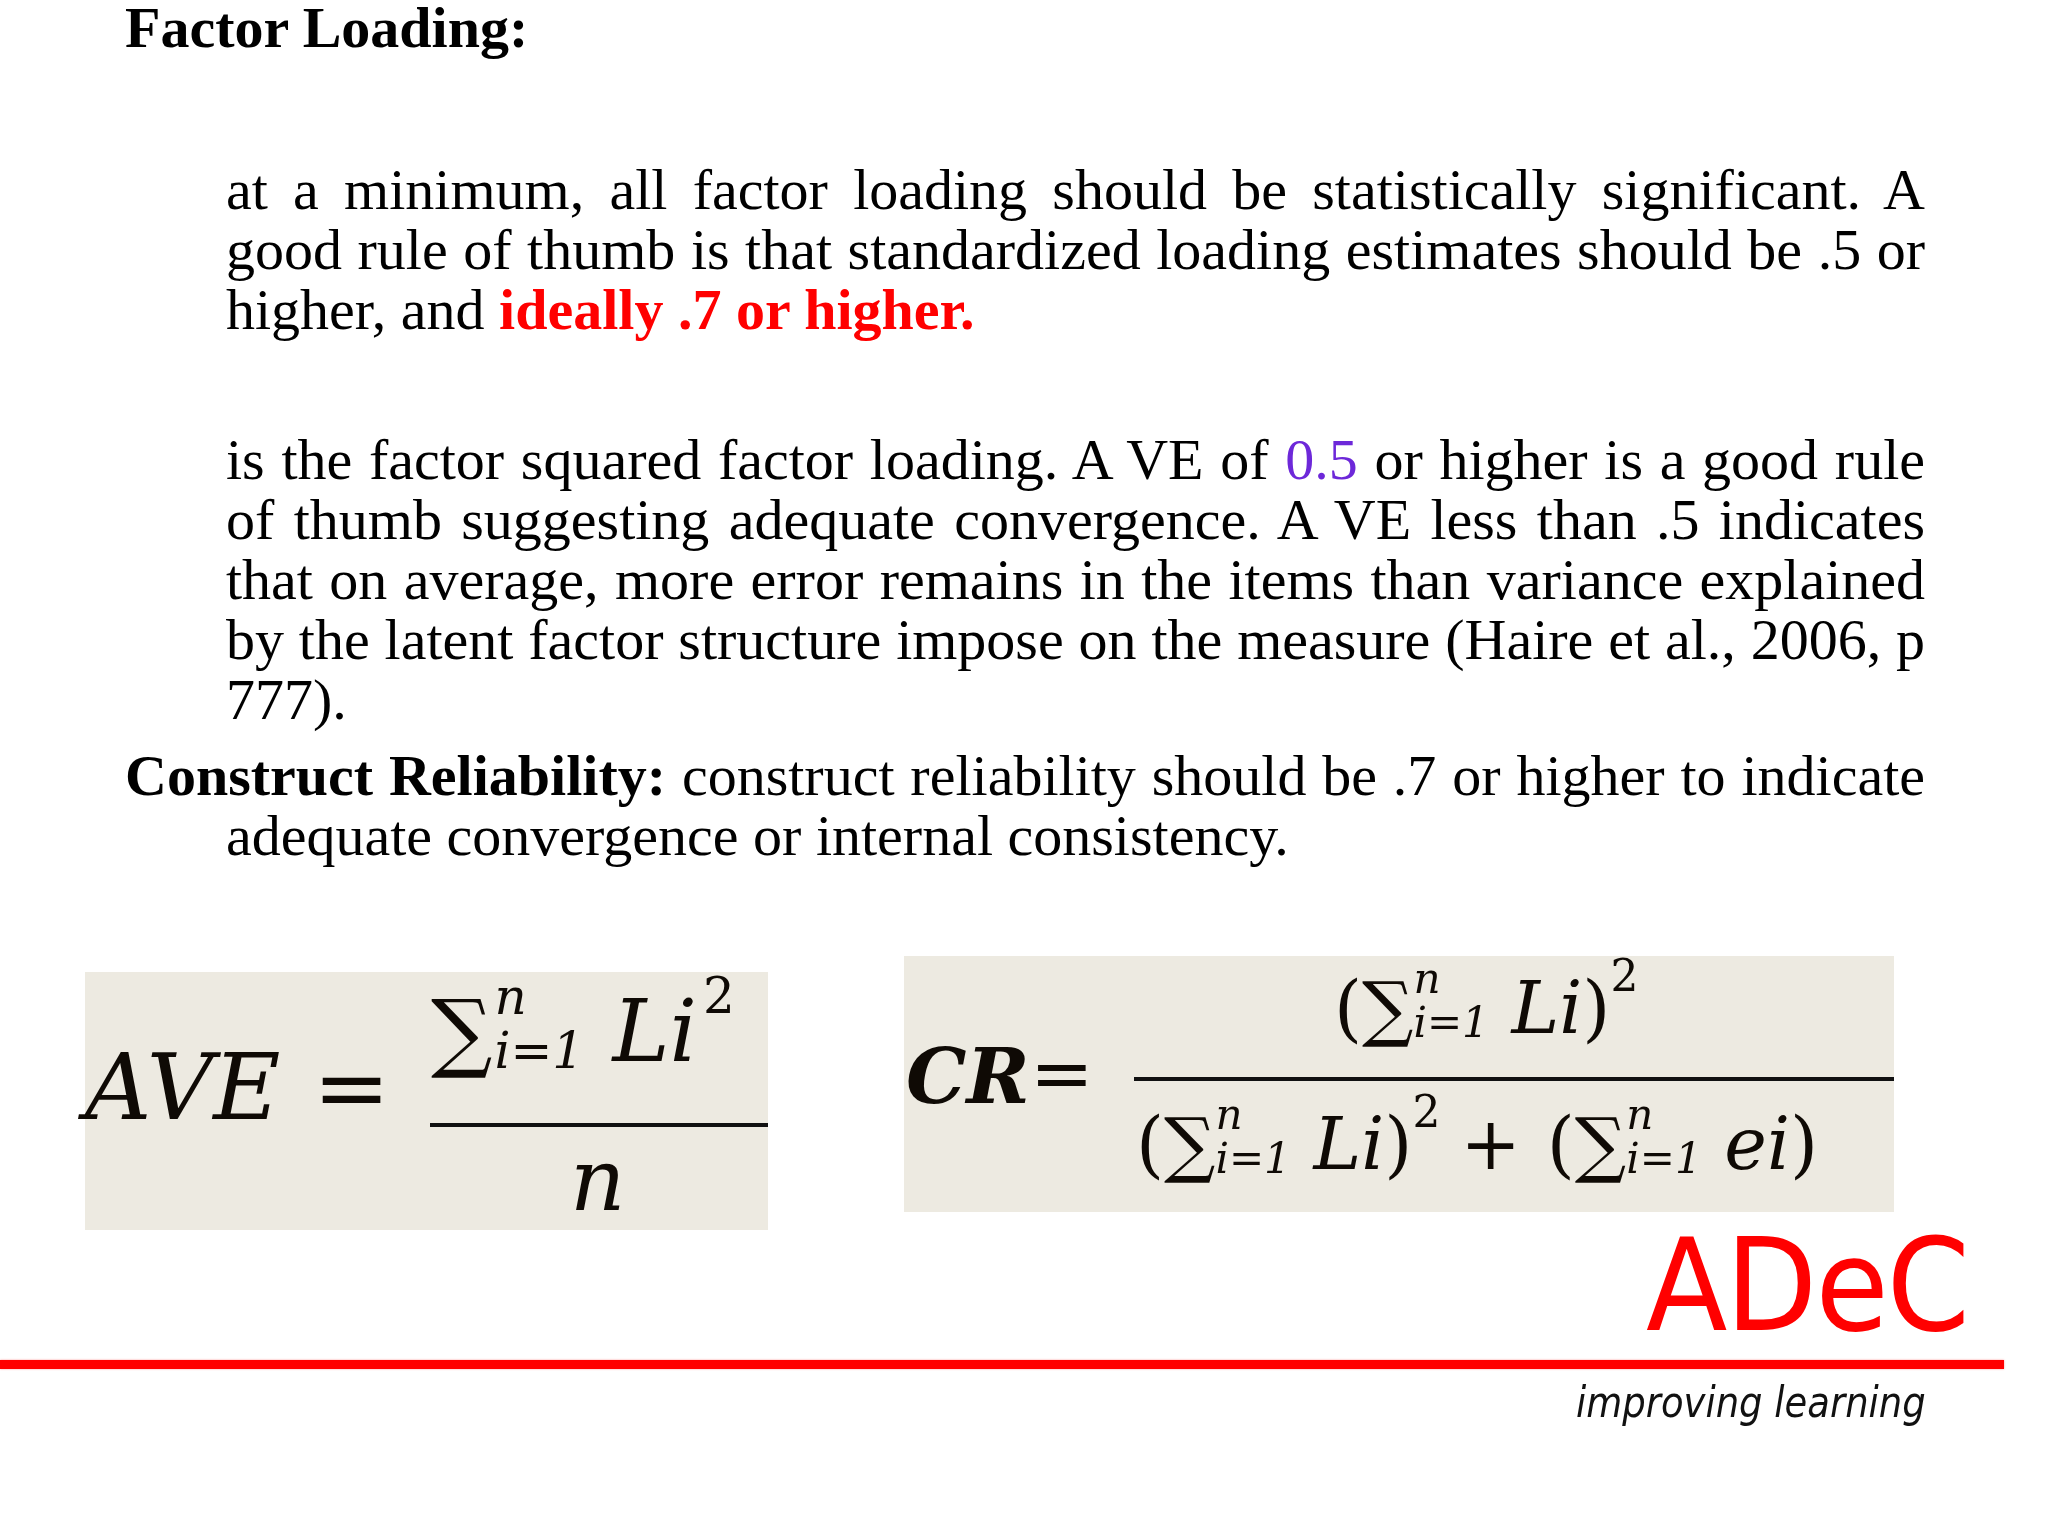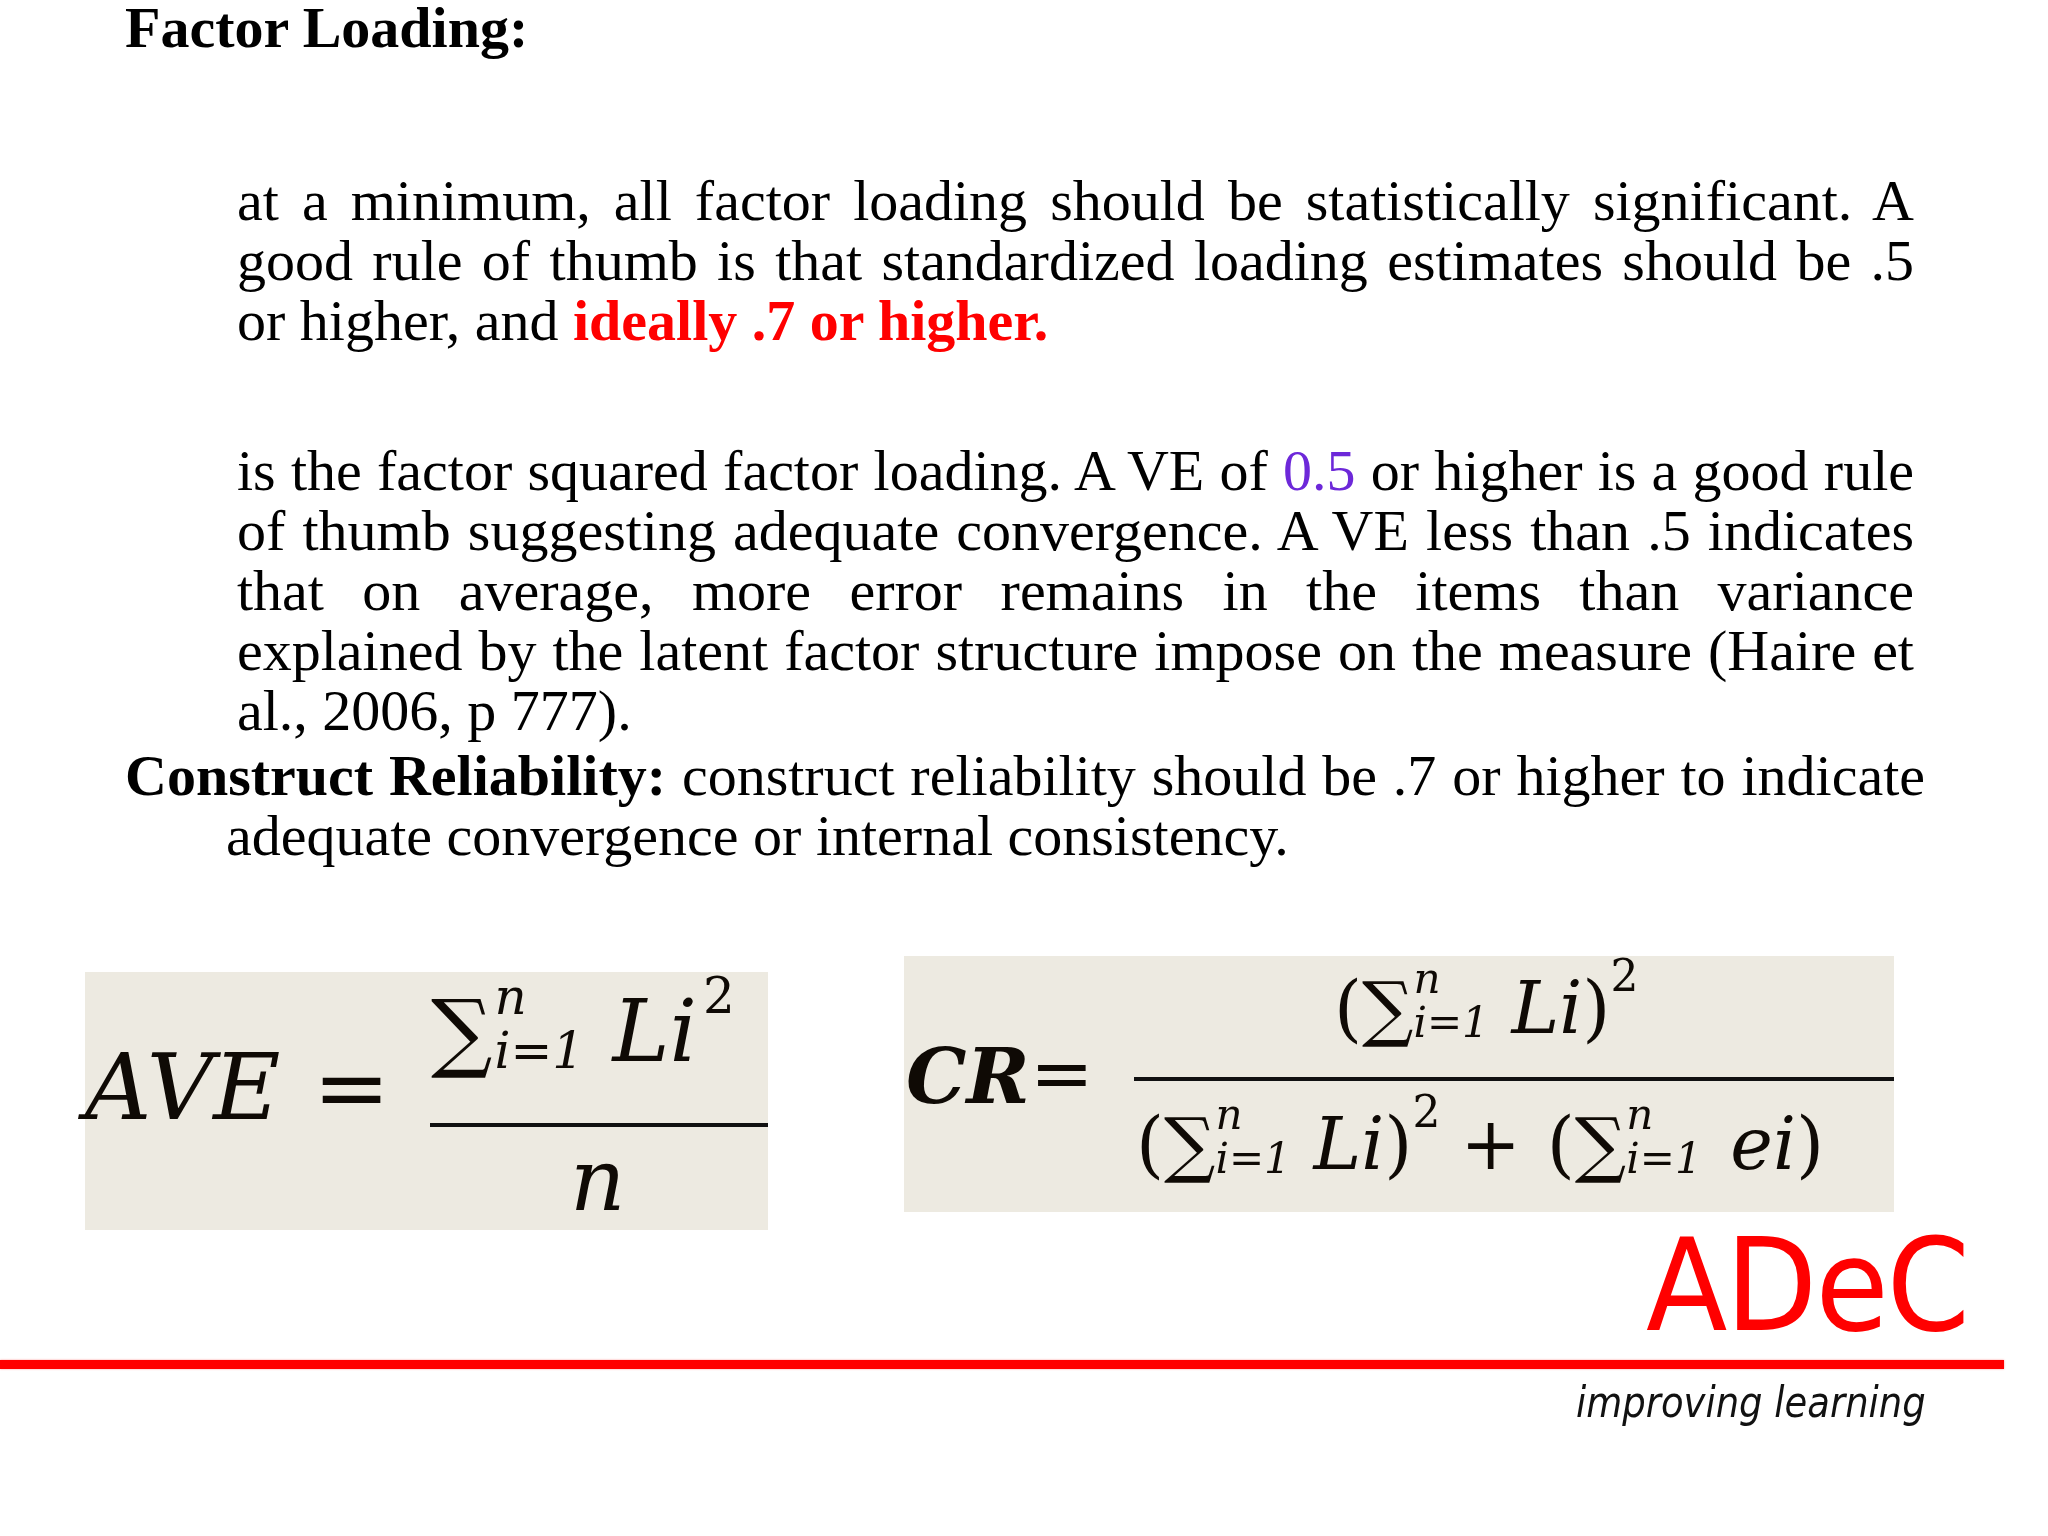--- a/index.html
+++ b/index.html
@@ -18,21 +18,21 @@
     width: 1800px;
     font-size: 58px;
     line-height: 60px;
   }
   .heading {
     font-weight: bold;
     margin: 0;
     white-space: nowrap;
   }
   .para {
-    margin: 11px;
+    margin: 0;
     padding-left: 101px;
     text-align: justify;
     text-align-last: left;
   }
   .hang {
     margin: 0;
     padding-left: 101px;
     text-indent: -101px;
     text-align: justify;
   }
@@ -137,20 +137,20 @@
 
     <div class="frac-line" style="left:230px; top:121px; width:760px;"></div>
 
     <div class="fx" style="left:232px; top:138px; font-size:72px; line-height:100px;">
       <span class="upright">(</span><span class="sigma">∑</span><span style="position:relative; display:inline-block; width:92px; height:100px; vertical-align:top;">
         <span style="position:absolute; left:0; top:0; font-size:42px; line-height:42px;">n</span>
         <span style="position:absolute; left:0; top:44px; font-size:42px; line-height:42px;">i=1</span>
       </span><span style="margin-left:6px;">Li</span><span class="upright">)</span><span class="upright" style="position:relative; top:-42px; font-size:44px;">2</span><span class="upright" style="margin:0 26px 0 20px;">+</span><span class="upright">(</span><span class="sigma">∑</span><span style="position:relative; display:inline-block; width:92px; height:100px; vertical-align:top;">
         <span style="position:absolute; left:0; top:0; font-size:42px; line-height:42px;">n</span>
         <span style="position:absolute; left:0; top:44px; font-size:42px; line-height:42px;">i=1</span>
-      </span><span style="margin-left:12px;text-align:center;">ei</span><span class="upright">)</span>
+      </span><span style="margin-left:6px;text-align:center;">ei</span><span class="upright">)</span>
     </div>
   </div>
 
   <div class="logo-word">ADeC</div>
   <div class="red-rule"></div>
   <div class="tagline">improving learning</div>
 </div>
 
 </body></html>

